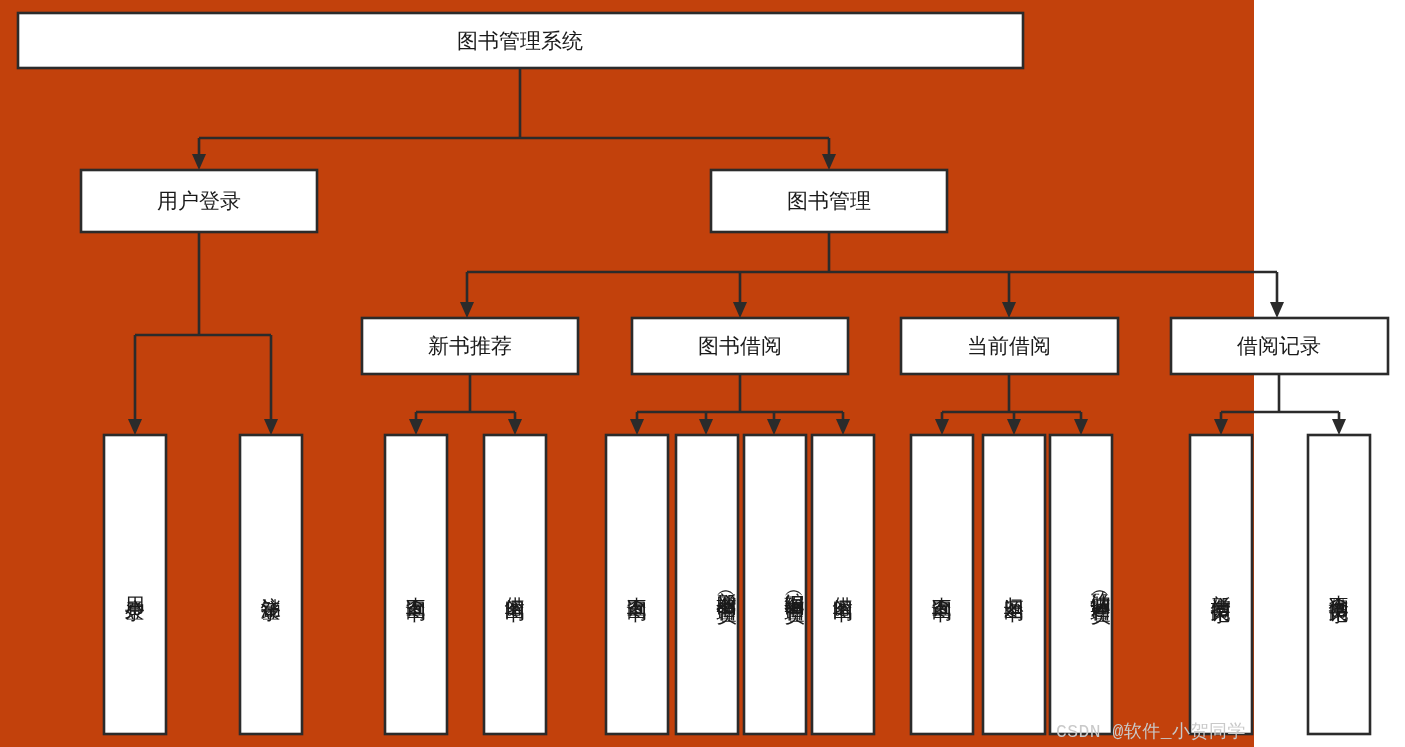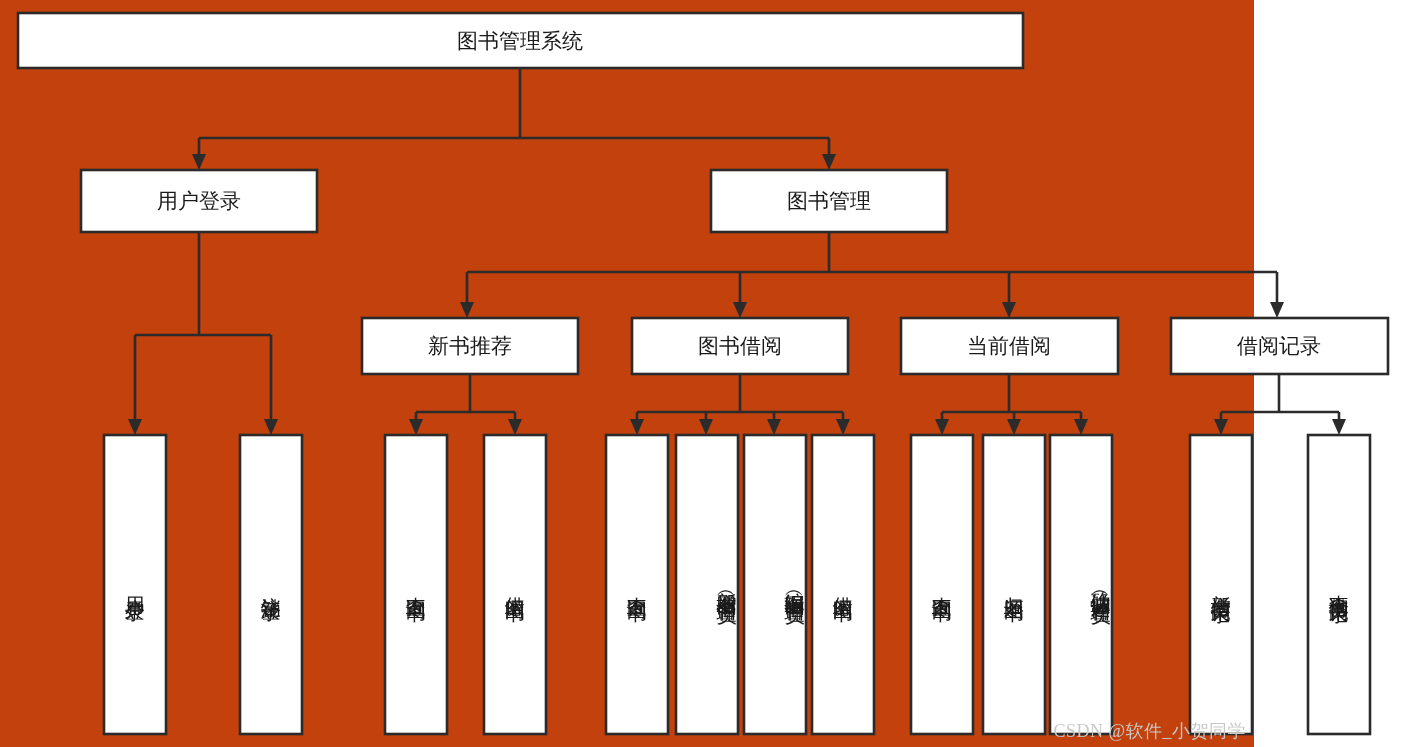--- a/index.html
+++ b/index.html
@@ -61,21 +61,21 @@
     line-height: 1.12;
     letter-spacing: 2px;
     color: #1a1a1a;
     pointer-events: none;
     text-align: center;
   }
   .watermark {
     position: absolute;
     right: 8px;
     bottom: 4px;
-    font-family: Liberation Serif, serif;
+    font-family: Liberation Mono, monospace;
     font-size: 18px;
     color: #c9c9c9;
     letter-spacing: 0.5px;
     white-space: nowrap;
   }
 </style>
 </head>
 <body>
 
 <div id="diagram-root">

